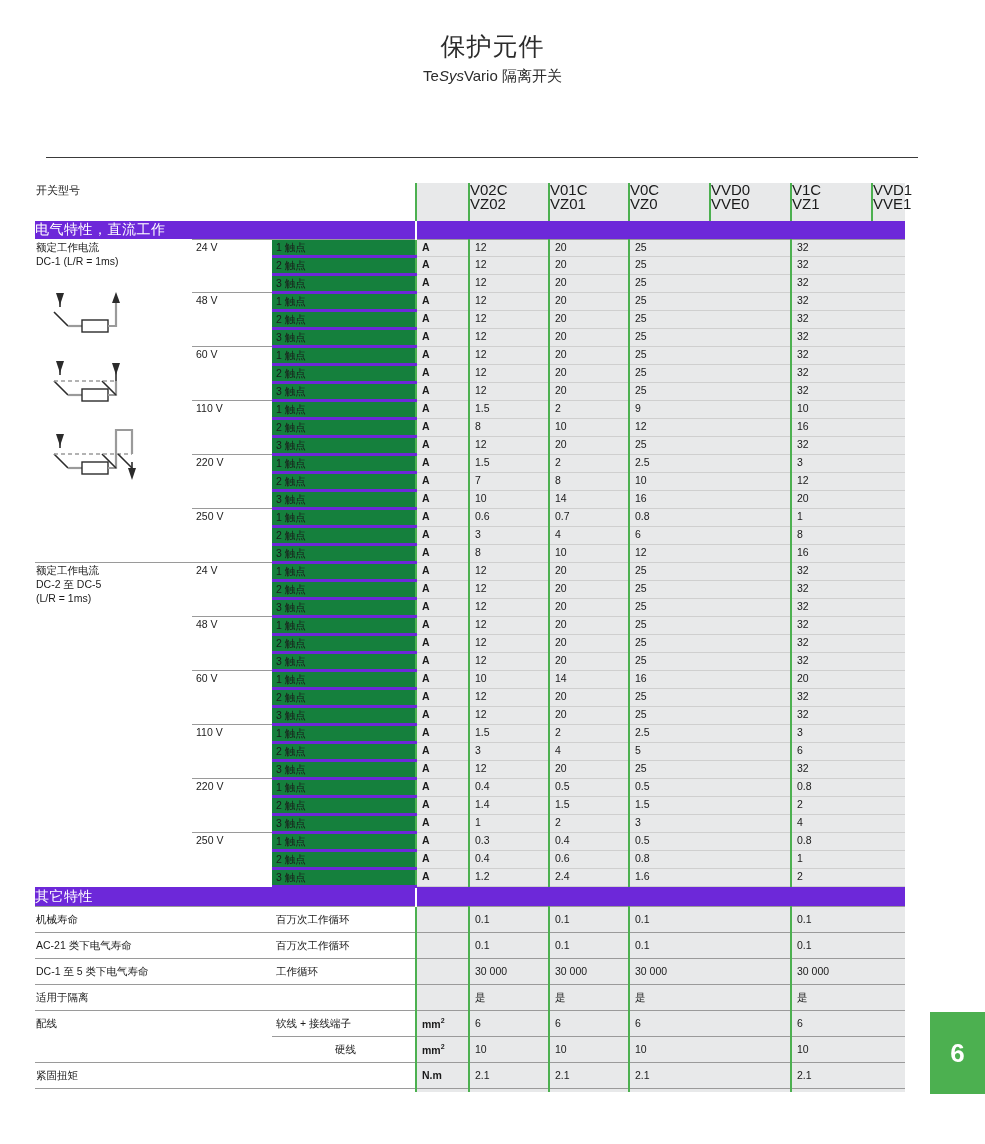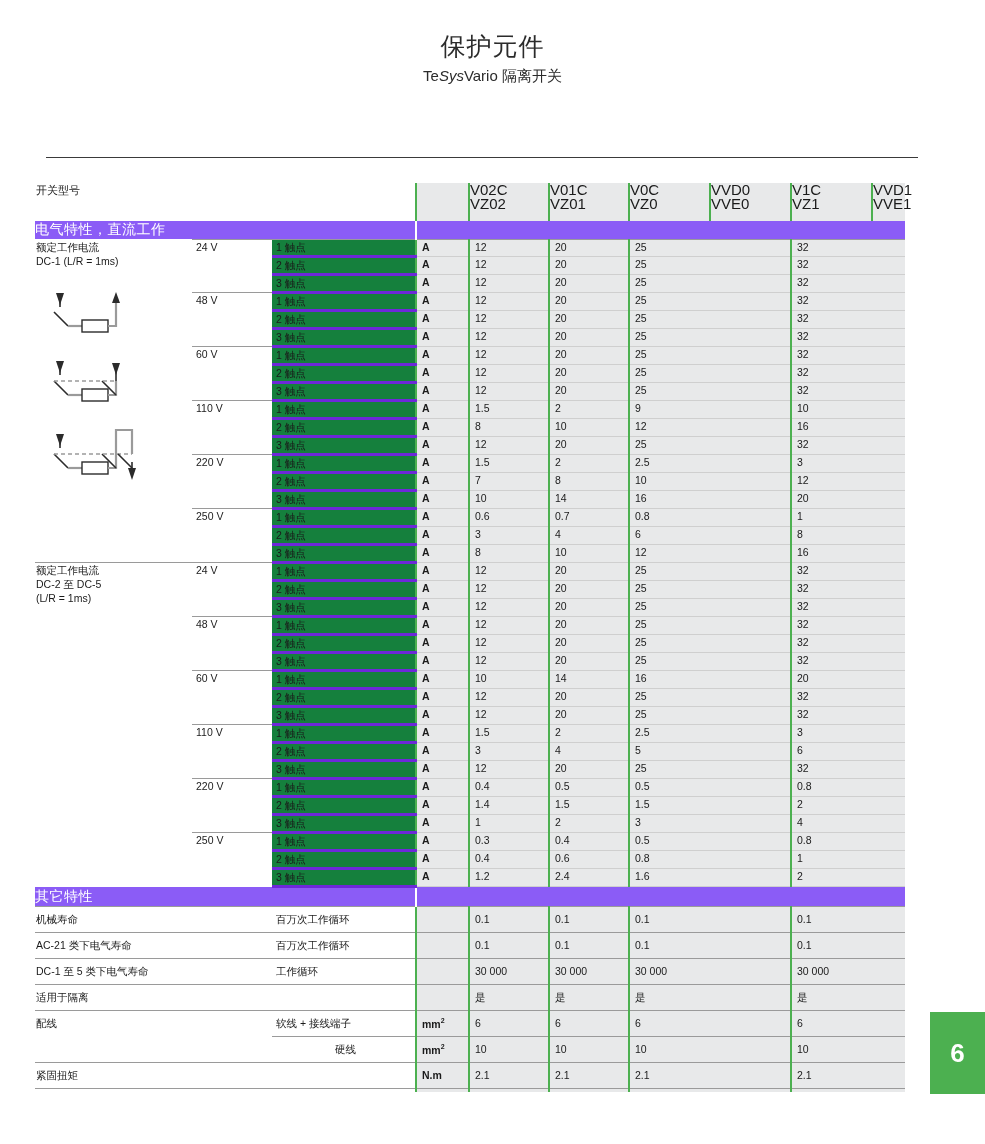--- a/index.html
+++ b/index.html
@@ -55,21 +55,21 @@
   col.c-d6      { width: 33px; }
 
   
   .hdr td { height: 38px; padding: 4px 0 0 5px; font-weight: bold; font-size: 15px; }
   .hdr td.lbl { font-weight: normal; padding-left: 1px; font-size: 11px; }
   .hdr .code { display: block; line-height: 14px; }
   .gcell { background: #e8e9ea; border-left: 2px solid #4cb050; }
 
   
   .band td {
-    background: #8b5cf6; color: #ffffff;
+    background: #6d28d9; color: #ffffff;
     font-size: 14px; height: 15px;
     padding: 1px 0 0 4px; letter-spacing: 0.5px;
   }
   .band td.edge { border-left: 2px solid #ffffff; }
 
   
   tr.d td { height: 16px; font-size: 10.5px; padding: 1px 0 0 5px; }
   tr.d td.lbl   { padding-left: 1px; background: #ffffff; }
   tr.d td.volt  { padding-left: 4px; background: #ffffff; }
   tr.d td.cont  { padding-left: 4px; background: #15803d; border-bottom: 3px solid #6d28d9; }

